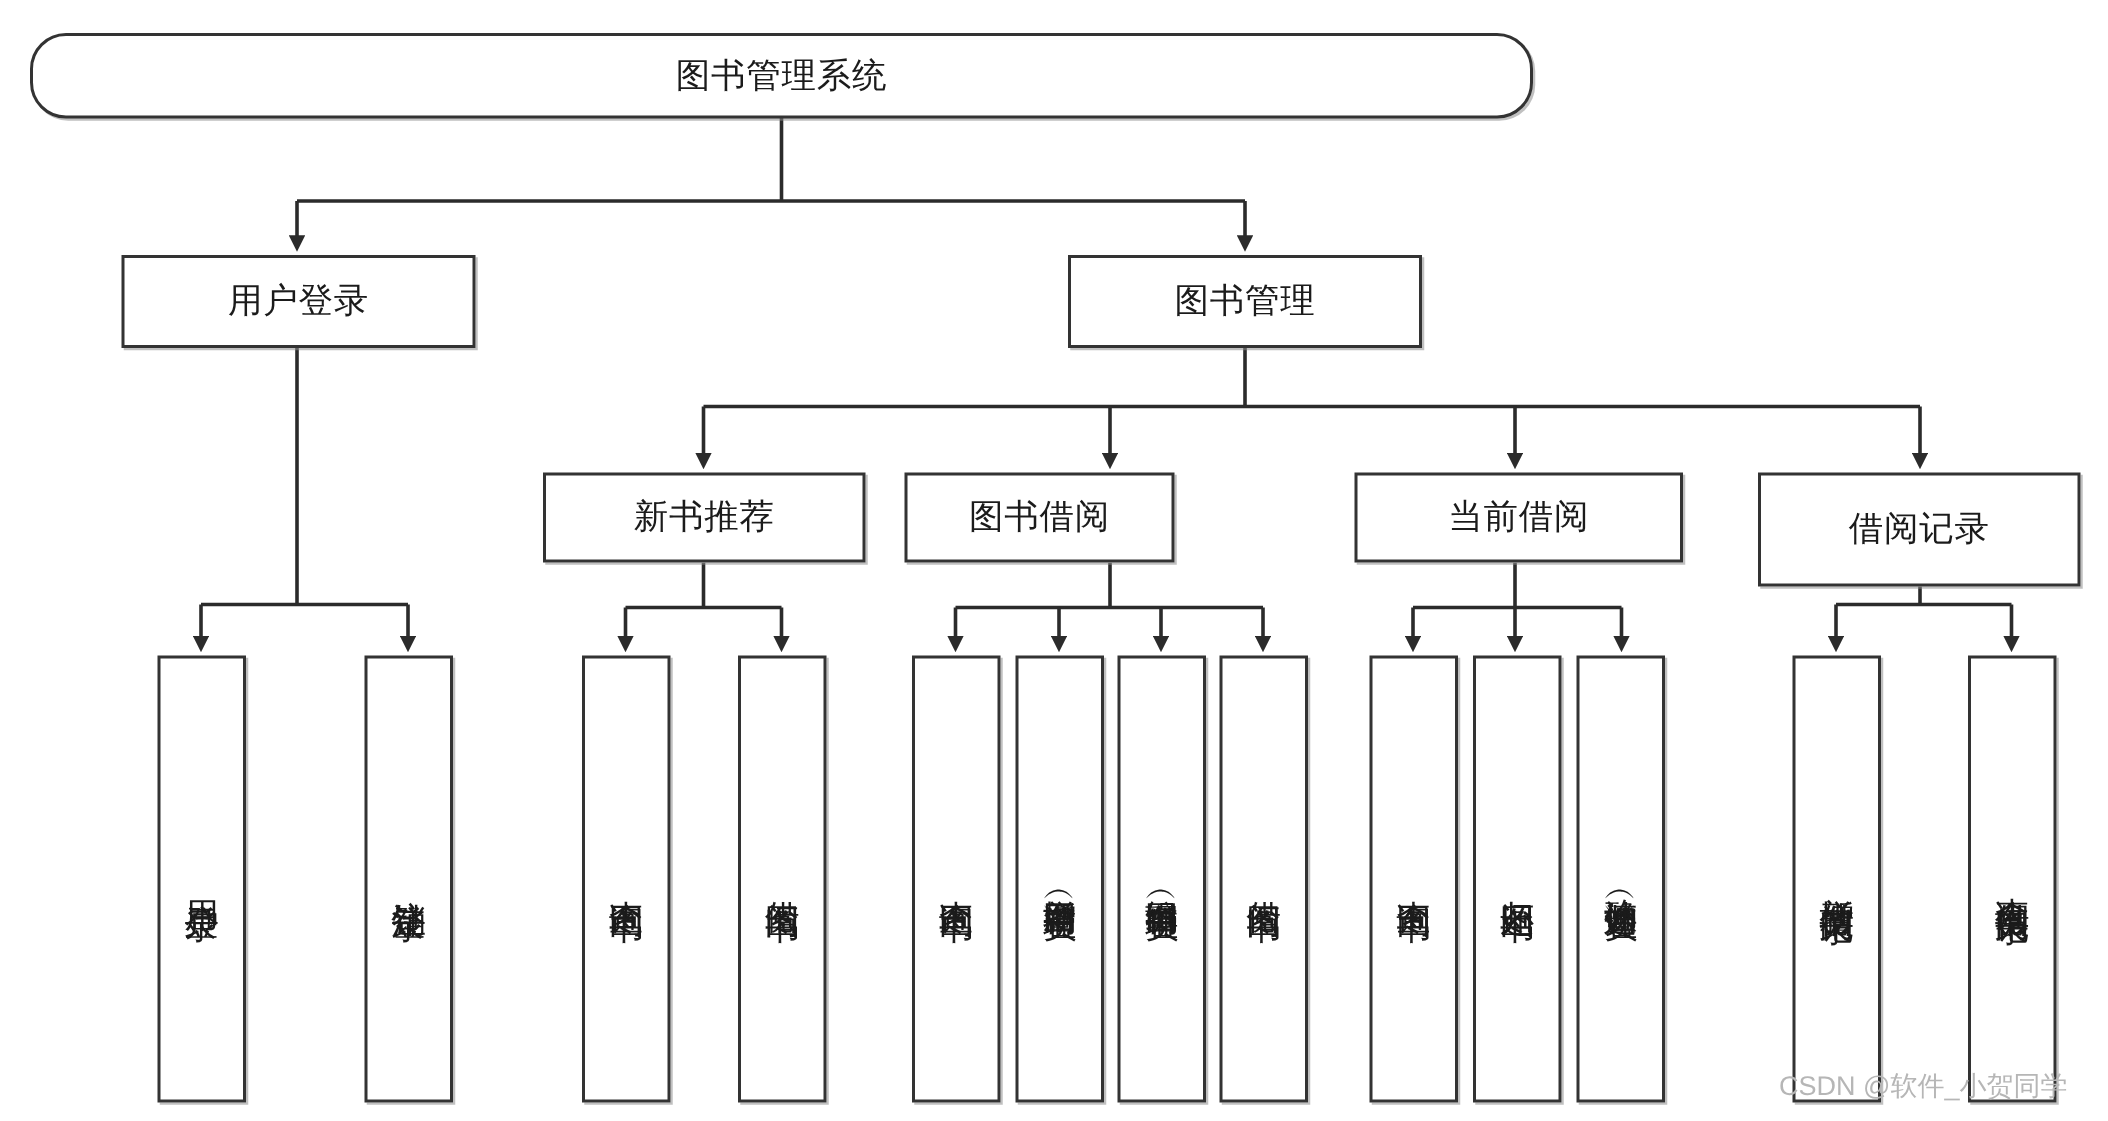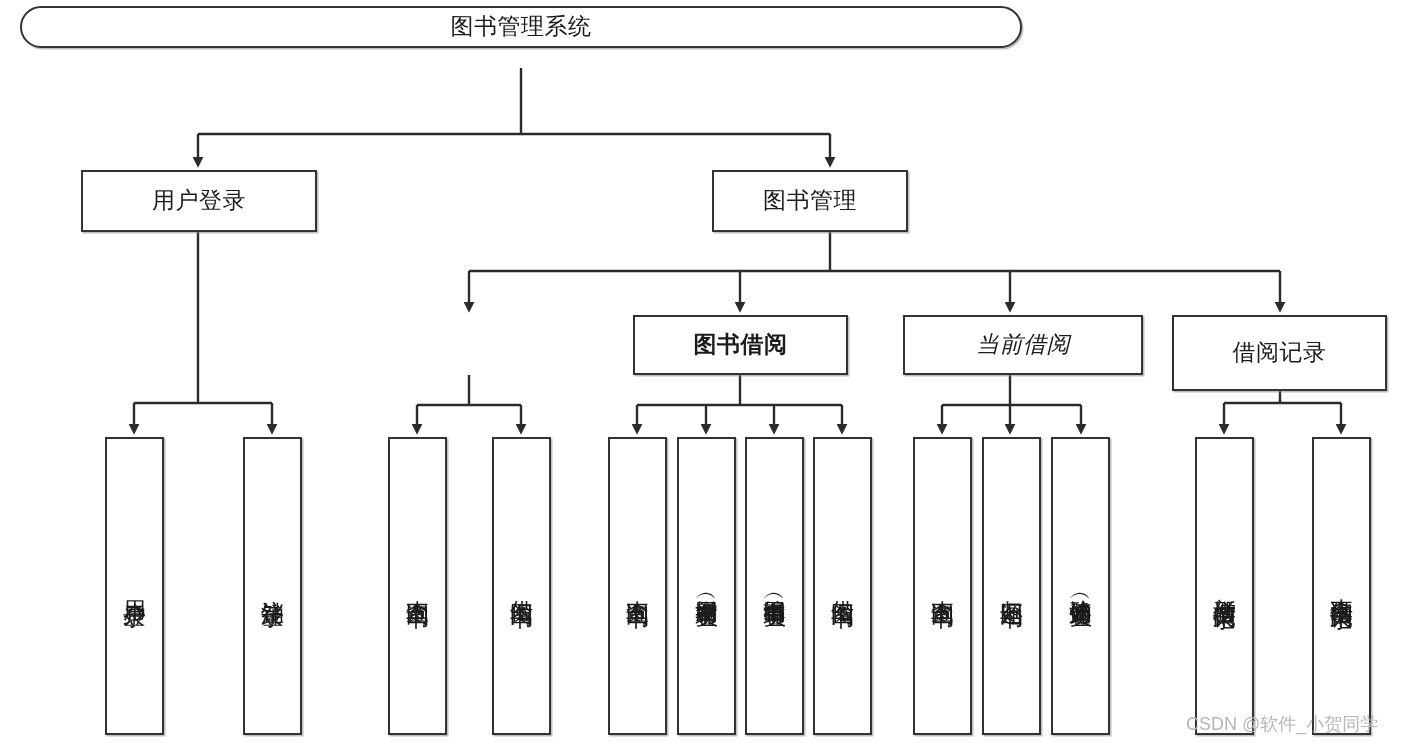--- a/index.html
+++ b/index.html
@@ -125,35 +125,38 @@
       <path d="M1010,405 L1010,425" marker-end="url(#arrow)"></path>
       <path d="M1081,405 L1081,425" marker-end="url(#arrow)"></path>
 
       <path d="M1280,375 L1280,403"></path>
       <path d="M1224,403 L1341,403"></path>
       <path d="M1224,403 L1224,425" marker-end="url(#arrow)"></path>
       <path d="M1341,403 L1341,425" marker-end="url(#arrow)"></path>
     </g>
   </svg>
 
-  <div class="node horiz root" style="left:20px; top:6px; width:1002px; height:42px;border-radius:24px;">
+  <div class="node horiz root" style="left:20px; top:22px; width:1002px; height:57px;border-radius:24px;">
     <span class="lbl">图书管理系统</span>
   </div>
 
   <div class="node horiz" style="left:81px; top:170px; width:236px; height:62px;">
     <span class="lbl">用户登录</span>
   </div>
-  <div class="node horiz" style="left:712px; top:170px; width:196px; height:62px;">
+  <div class="node horiz" style="left:712px; top:170px; width:236px; height:62px;">
     <span class="lbl">图书管理</span>
   </div>
 
-  <div class="node horiz" style="left:633px; top:315px; width:215px; height:60px;font-weight:bold;">
+  <div class="node horiz" style="left:362px; top:315px; width:215px; height:60px;">
+    <span class="lbl">新书推荐</span>
+  </div>
+  <div class="node horiz" style="left:603px; top:315px; width:180px; height:60px;">
     <span class="lbl">图书借阅</span>
   </div>
-  <div class="node horiz" style="left:903px; top:315px; width:240px; height:60px;font-style:italic;">
+  <div class="node horiz" style="left:903px; top:315px; width:219px; height:60px;">
     <span class="lbl">当前借阅</span>
   </div>
   <div class="node horiz" style="left:1172px; top:315px; width:215px; height:76px;">
     <span class="lbl">借阅记录</span>
   </div>
 
   <div class="node vert" style="left:105px; top:437px; width:59px; height:298px;">
     <span class="lbl">用户登录</span>
   </div>
   <div class="node vert" style="left:243px; top:437px; width:59px; height:298px;">

